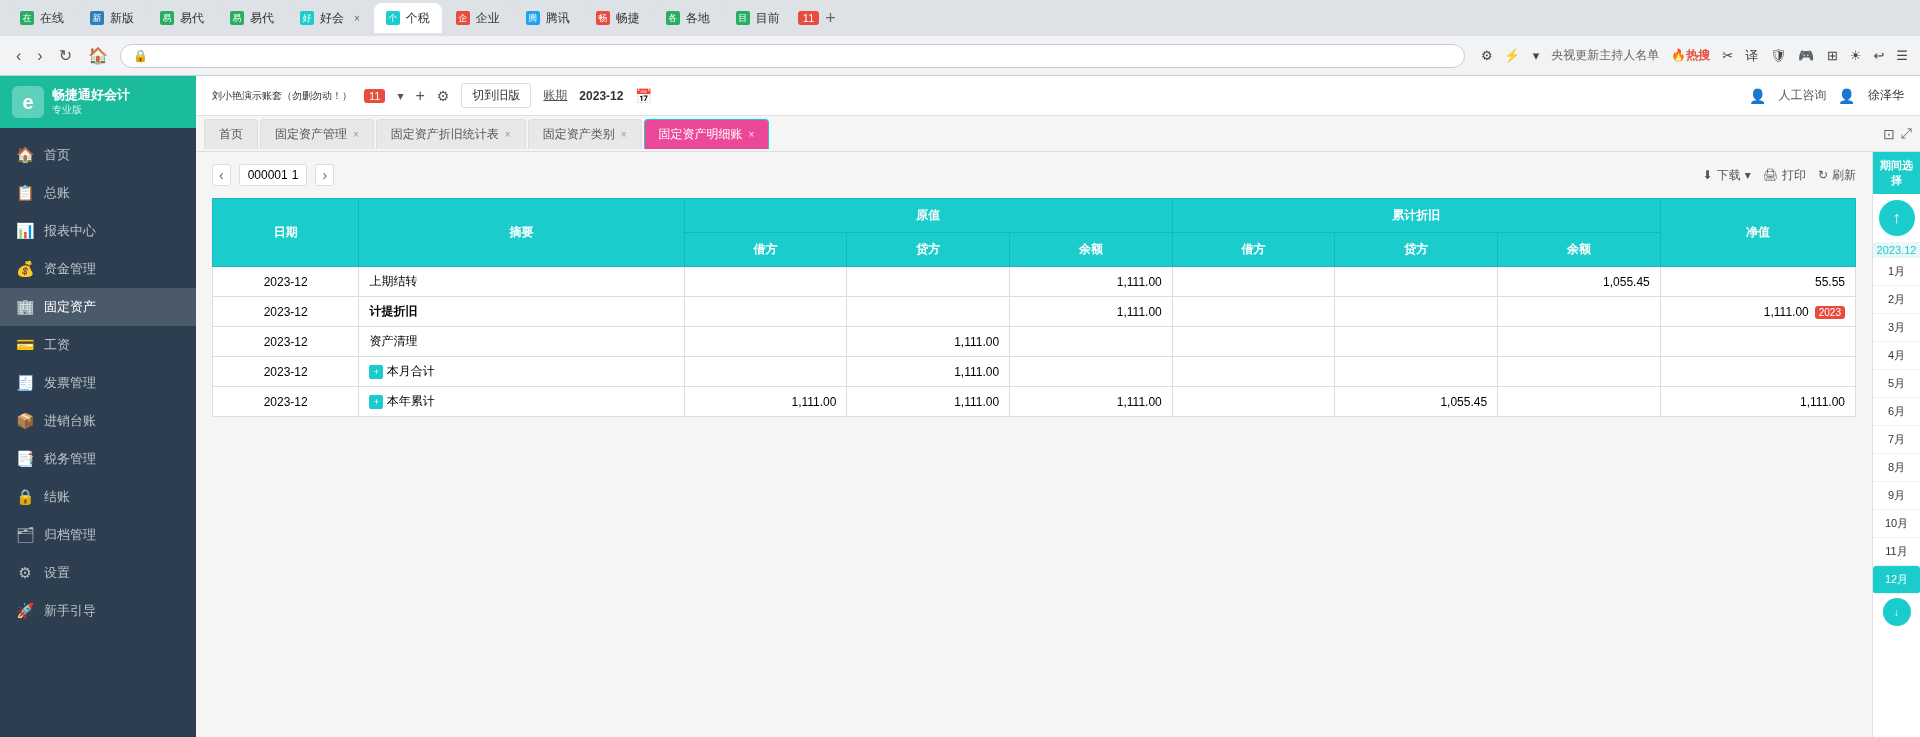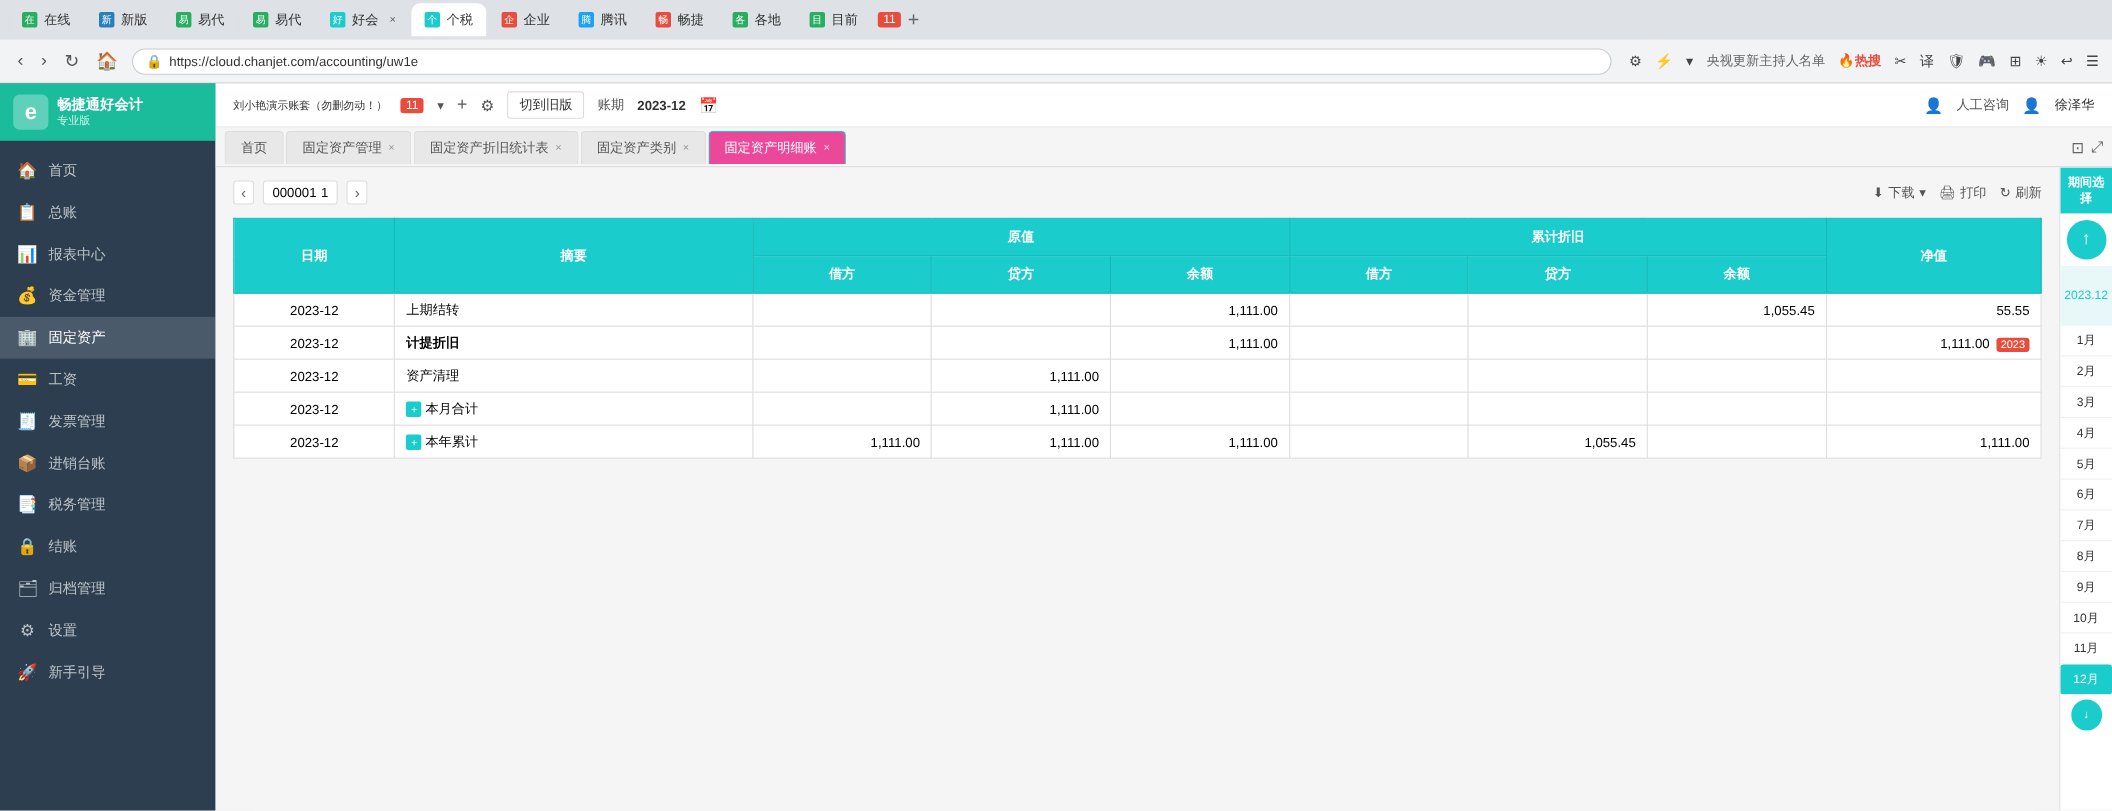--- a/index.html
+++ b/index.html
@@ -63,21 +63,21 @@
     
     .ledger-table { width: 100%; border-collapse: collapse; font-size: 12px; }
     .ledger-table th { background: #1bcccc; color: #fff; padding: 8px 10px; text-align: center; border: 1px solid #15b8b8; font-weight: bold; }
     .ledger-table td { border: 1px solid #ddd; padding: 6px 10px; background: #fff; text-align: center; }
     .ledger-table td.amount { text-align: right; }
     .row-icon { width: 14px; height: 14px; background: #1bcccc; color: #fff; border-radius: 2px; font-size: 9px; display: inline-flex; align-items: center; justify-content: center; }
 
     
     .period-panel { width: 48px; background: #fff; border-left: 1px solid #e0e0e0; display: flex; flex-direction: column; overflow-y: auto; flex-shrink: 0; }
     .period-header { background: #1bcccc; color: #fff; text-align: center; padding: 6px 4px; font-size: 11px; font-weight: bold; }
-    .period-year { background: #e8f7f7; color: #1bcccc; text-align: center; padding: 21px 2px; font-size: 11px; }
+    .period-year { background: #e8f7f7; color: #1bcccc; text-align: center; padding: 2px 2px; font-size: 11px; }
     .period-month { text-align: center; padding: 6px 2px; font-size: 11px; color: #333; cursor: pointer; border-bottom: 1px solid #f0f0f0; }
     .period-month.active { background: #1bcccc; color: #fff; border-radius: 3px; }
     .period-btn { width: 36px; height: 36px; border-radius: 50%; background: #1bcccc; color: #fff; display: flex; align-items: center; justify-content: center; margin: 6px auto; cursor: pointer; font-size: 16px; }
     .period-btn-small { width: 28px; height: 28px; border-radius: 50%; background: #ff6b35; color: #fff; display: flex; align-items: center; justify-content: center; margin: 4px auto; cursor: pointer; font-size: 10px; font-weight: bold; }
   </style>
 </head>
 <body>
 
 <div class="browser-chrome">
   <div class="tab-bar">
@@ -130,21 +130,20 @@
       <span style="background: rgb(231, 76, 60); color: rgb(255, 255, 255); border-radius: 3px; padding: 1px 5px; font-size: 11px; margin-left: 4px;">11</span>
       <span style="font-size: 18px; color: rgb(102, 102, 102); cursor: pointer; margin-left: 4px;">+</span>
     </div>
   <div class="address-bar">
     <span class="nav-btn">‹</span>
     <span class="nav-btn">›</span>
     <span class="nav-btn">↻</span>
     <span class="nav-btn">🏠</span>
     <div class="url-box">
       <span style="color:#27ae60; font-size:12px;">🔒</span>
-      <span class="url-text">https://cloud.chanjet.com/accounting/uw1e</span>
     </div>
     <div class="toolbar-icons">
       <span>⚙</span>
       <span>⚡</span>
       <span>▾</span>
       <span style="font-size:12px; color:#666;">央视更新主持人名单</span>
       <span style="color:#e74c3c; font-size:12px; font-weight:bold;">🔥热搜</span>
       <span>✂</span>
       <span>译</span>
       <span>🛡</span>
@@ -228,21 +227,21 @@
 
   <div class="main-content">
 
     <div class="top-bar">
       <span style="font-size:10px; color:#333;">刘小艳演示账套（勿删勿动！）</span>
       <span class="top-bar-badge">11</span>
       <span style="font-size:12px; color:#555;">▾</span>
       <span style="font-size:16px; color:#555; cursor:pointer;">+</span>
       <span style="font-size:14px; color:#555; cursor:pointer;">⚙</span>
       <button class="top-bar-btn">切到旧版</button>
-      <span style="font-size:12px; color:#555;">账期</span>
+      <span style="font-size:12px; color:#555;text-decoration:underline;">账期</span>
       <span style="font-size:12px; color:#333; font-weight:bold;">2023-12</span>
       <span style="font-size:14px; color:#555;">📅</span>
       <div class="top-bar-right">
         <span style="font-size:14px;">👤</span>
         <span style="font-size:12px; color:#555; cursor:pointer;">人工咨询</span>
         <span style="font-size:14px;">👤</span>
         <span style="font-size:12px; color:#333;">徐泽华</span>
       </div>
     </div>
 

